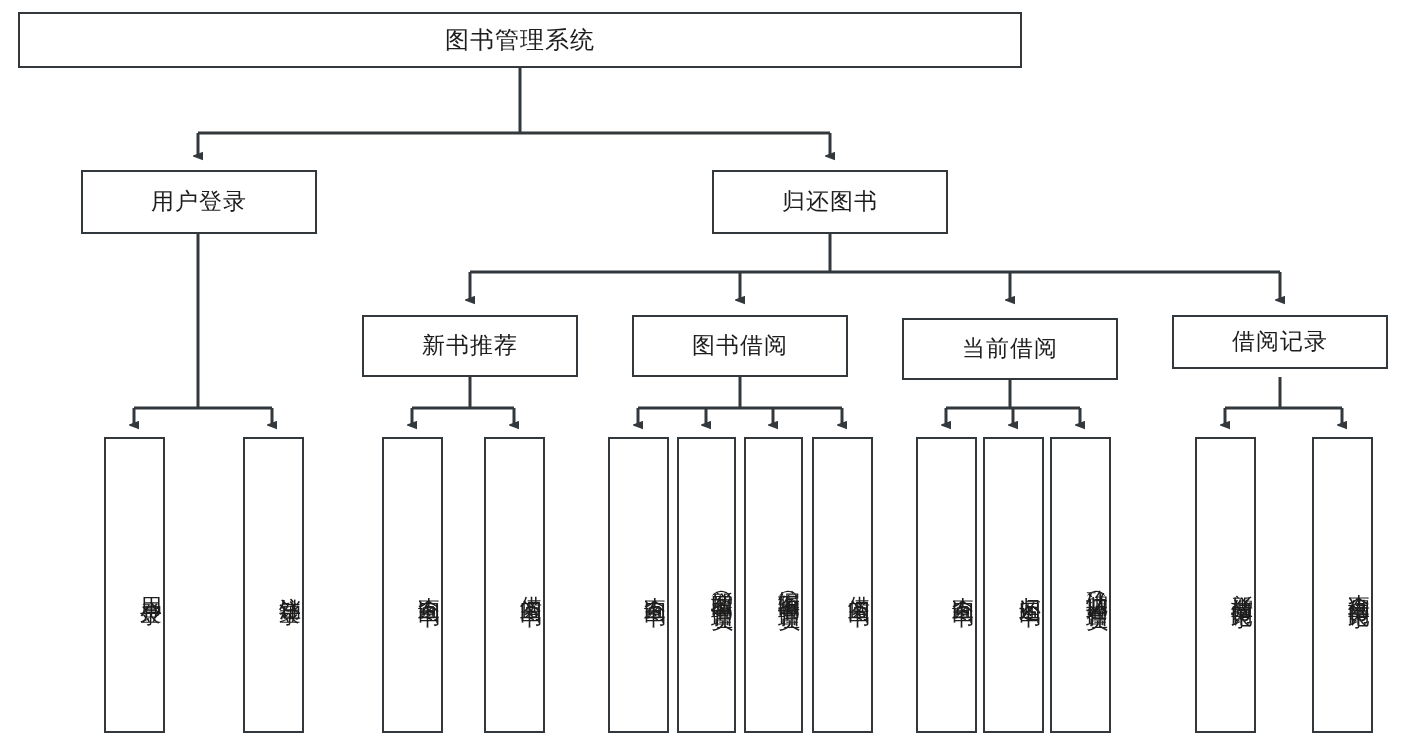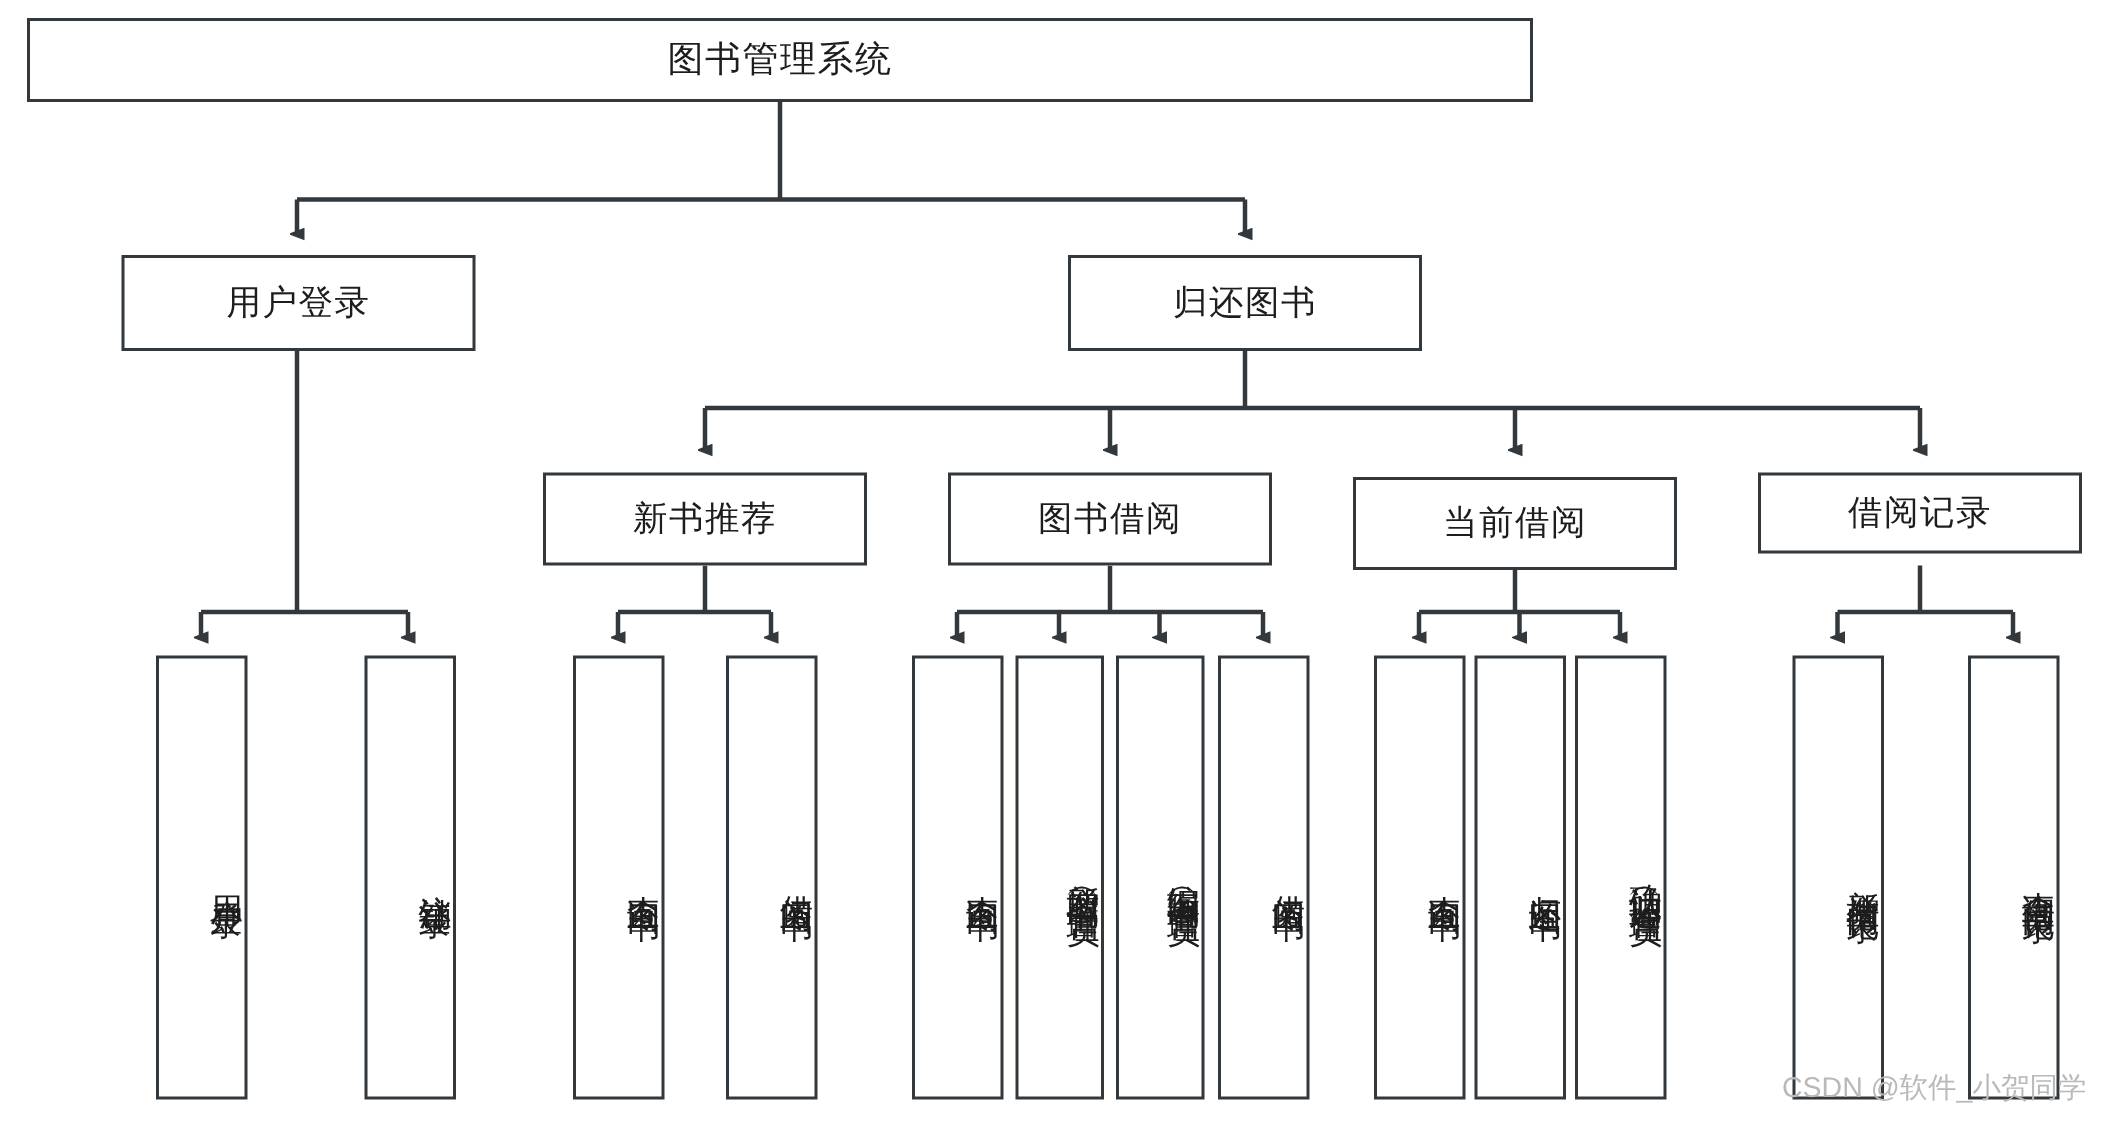--- a/index.html
+++ b/index.html
@@ -185,15 +185,14 @@
     <span class="vtext">确认归还（管理员）</span>
   </div>
 
   <div class="node vert" style="left:1195px; top:437px; width:61px; height:296px;">
     <span class="vtext">新增借阅记录</span>
   </div>
   <div class="node vert" style="left:1312px; top:437px; width:61px; height:296px;">
     <span class="vtext">查询借阅记录</span>
   </div>
 
-  <div class="watermark">CSDN @软件_小贺同学</div>
 
 </div>
 
 </body></html>

